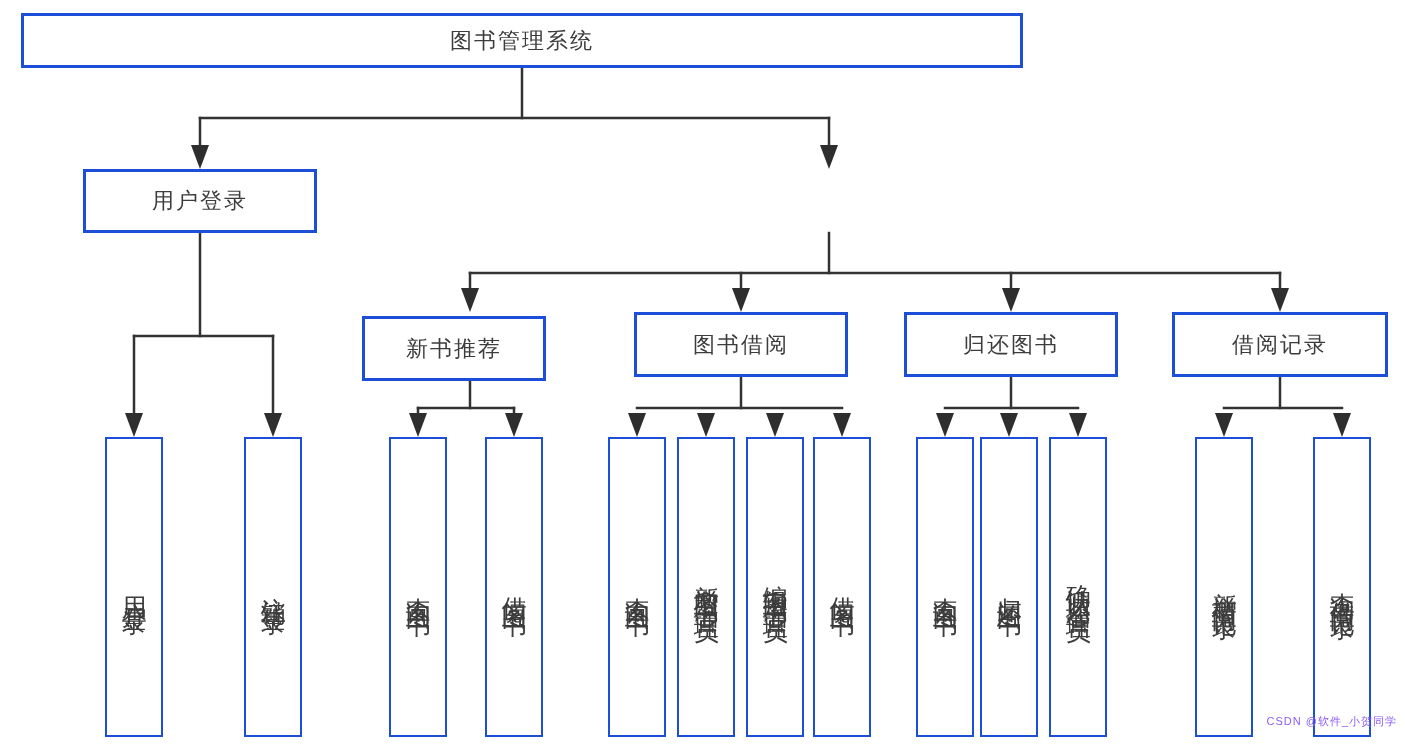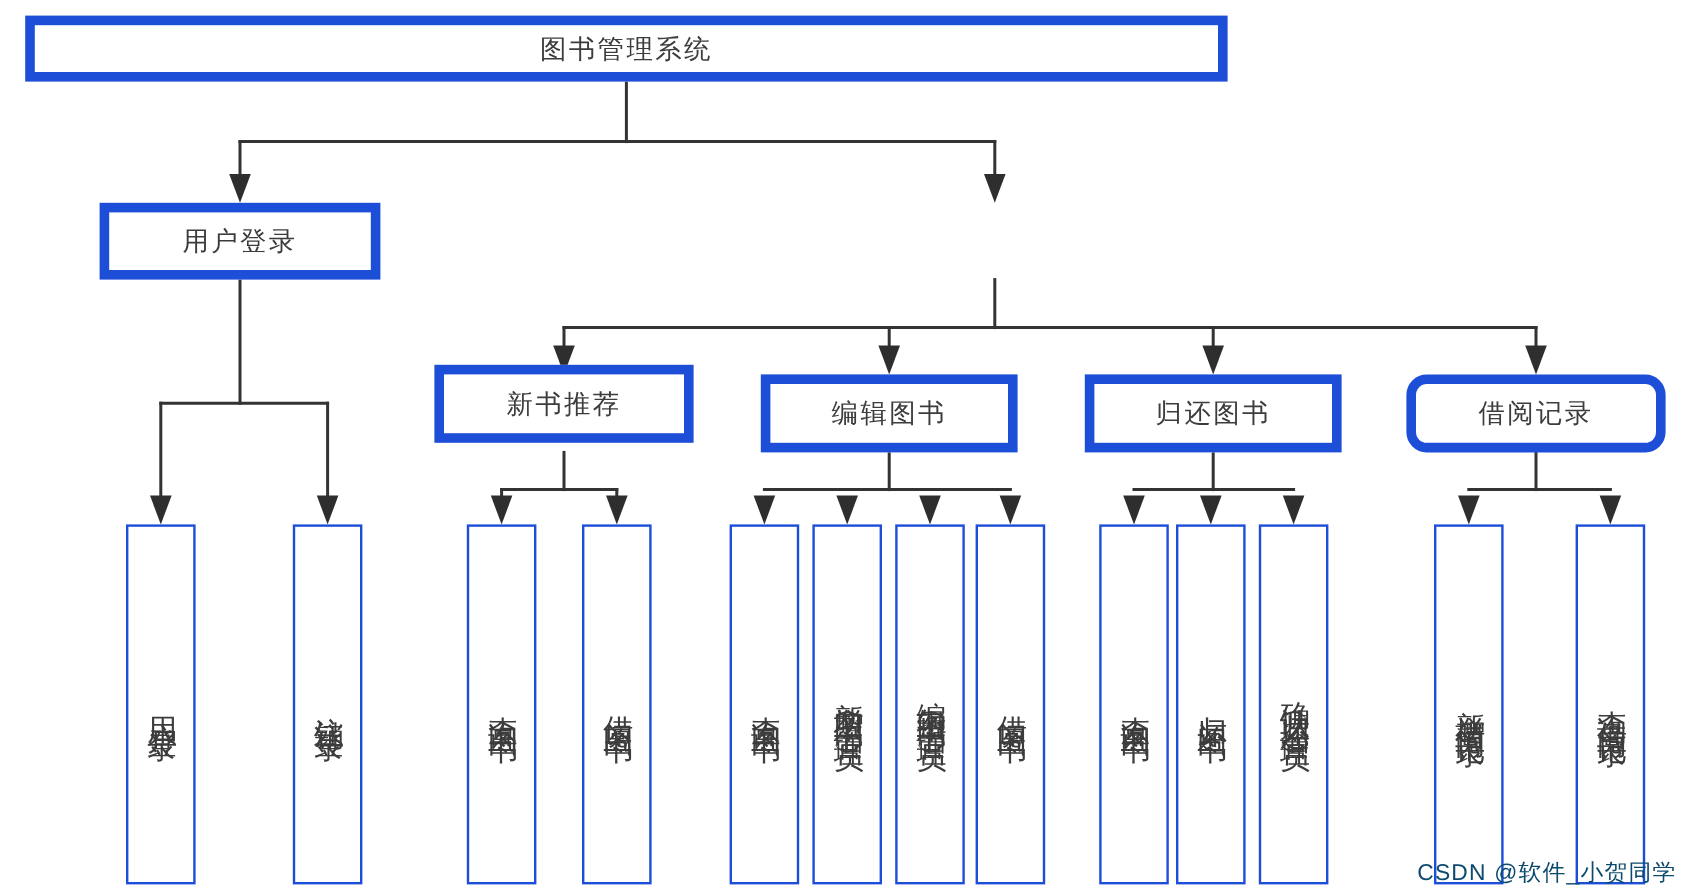--- a/index.html
+++ b/index.html
@@ -14,21 +14,21 @@
   #connectors {
     position: absolute;
     left: 0; top: 0;
     width: 1405px; height: 747px;
     pointer-events: none;
   }
   .box {
     position: absolute;
     box-sizing: border-box;
     background: #ffffff;
-    border: 8px solid #1d4ed8;
+    border: 3px solid #1d4ed8;
     color: #3c3c3c;
     display: flex;
     align-items: center;
     justify-content: center;
     text-align: center;
     font-size: 22px;
     letter-spacing: 2px;
     z-index: 2;
   }
   .leaf {
@@ -39,22 +39,22 @@
     writing-mode: vertical-rl;
     text-orientation: mixed;
     letter-spacing: 5px;
     line-height: 1.1;
     white-space: nowrap;
   }
   .watermark {
     position: absolute;
     right: 8px;
     top: 714px;
-    font-size: 19px;
-    color: #0c4a6e;
+    font-size: 11px;
+    color: #8b5cf6;
     letter-spacing: 1px;
     z-index: 3;
   }
 </style>
 </head>
 <body>
 
 <div id="stage">
 
   <svg id="connectors" viewBox="0 0 1405 747" xmlns="http://www.w3.org/2000/svg">
@@ -123,24 +123,24 @@
         <polygon points="1215,413 1233,413 1224,437" stroke="none"></polygon>
         <polygon points="1333,413 1351,413 1342,437" stroke="none"></polygon>
       </g>
     </g>
   </svg>
 
   <div class="box" style="left:21px; top:13px; width:1002px; height:55px;">图书管理系统</div>
 
   <div class="box" style="left:83px; top:169px; width:234px; height:64px;">用户登录</div>
 
-  <div class="box" style="left:362px; top:304px; width:216px; height:65px;">新书推荐</div>
-  <div class="box" style="left:634px; top:312px; width:214px; height:65px;">编辑图书</div>
+  <div class="box" style="left:362px; top:316px; width:184px; height:65px;">新书推荐</div>
+  <div class="box" style="left:634px; top:312px; width:214px; height:65px;">图书借阅</div>
   <div class="box" style="left:904px; top:312px; width:214px; height:65px;">归还图书</div>
-  <div class="box" style="left:1172px; top:312px; width:216px; height:65px;border-radius:17px;">借阅记录</div>
+  <div class="box" style="left:1172px; top:312px; width:216px; height:65px;">借阅记录</div>
 
   <div class="box leaf" style="left:105px; top:437px; width:58px; height:300px;">
     <span class="vtext">用户登录</span>
   </div>
   <div class="box leaf" style="left:244px; top:437px; width:58px; height:300px;">
     <span class="vtext">注销登录</span>
   </div>
 
   <div class="box leaf" style="left:389px; top:437px; width:58px; height:300px;">
     <span class="vtext">查询图书</span>

